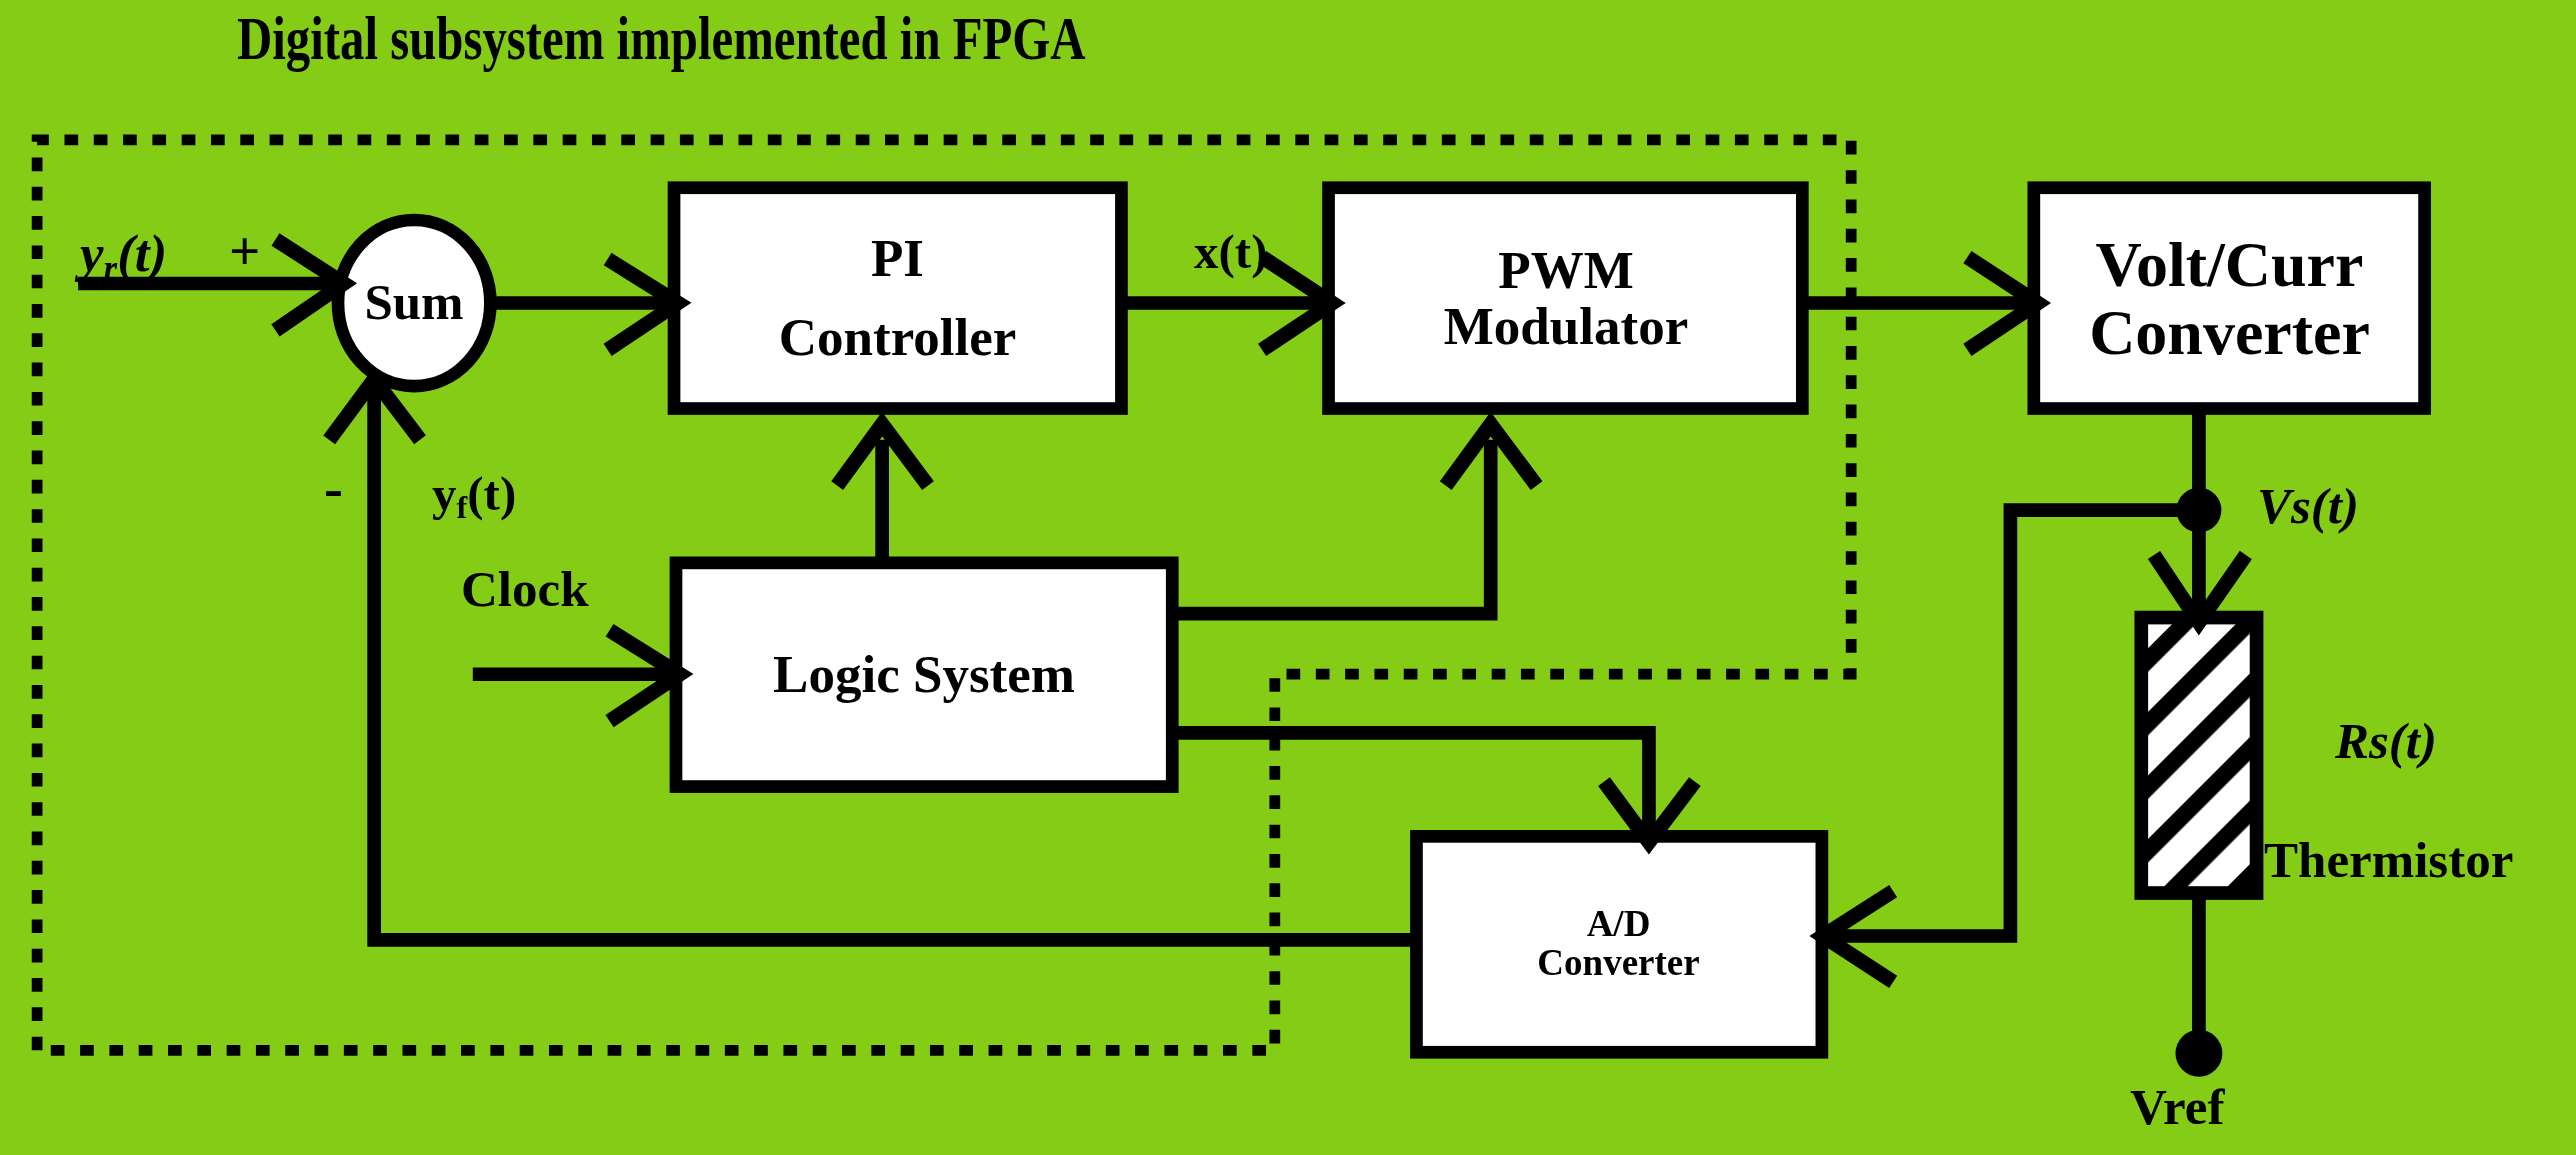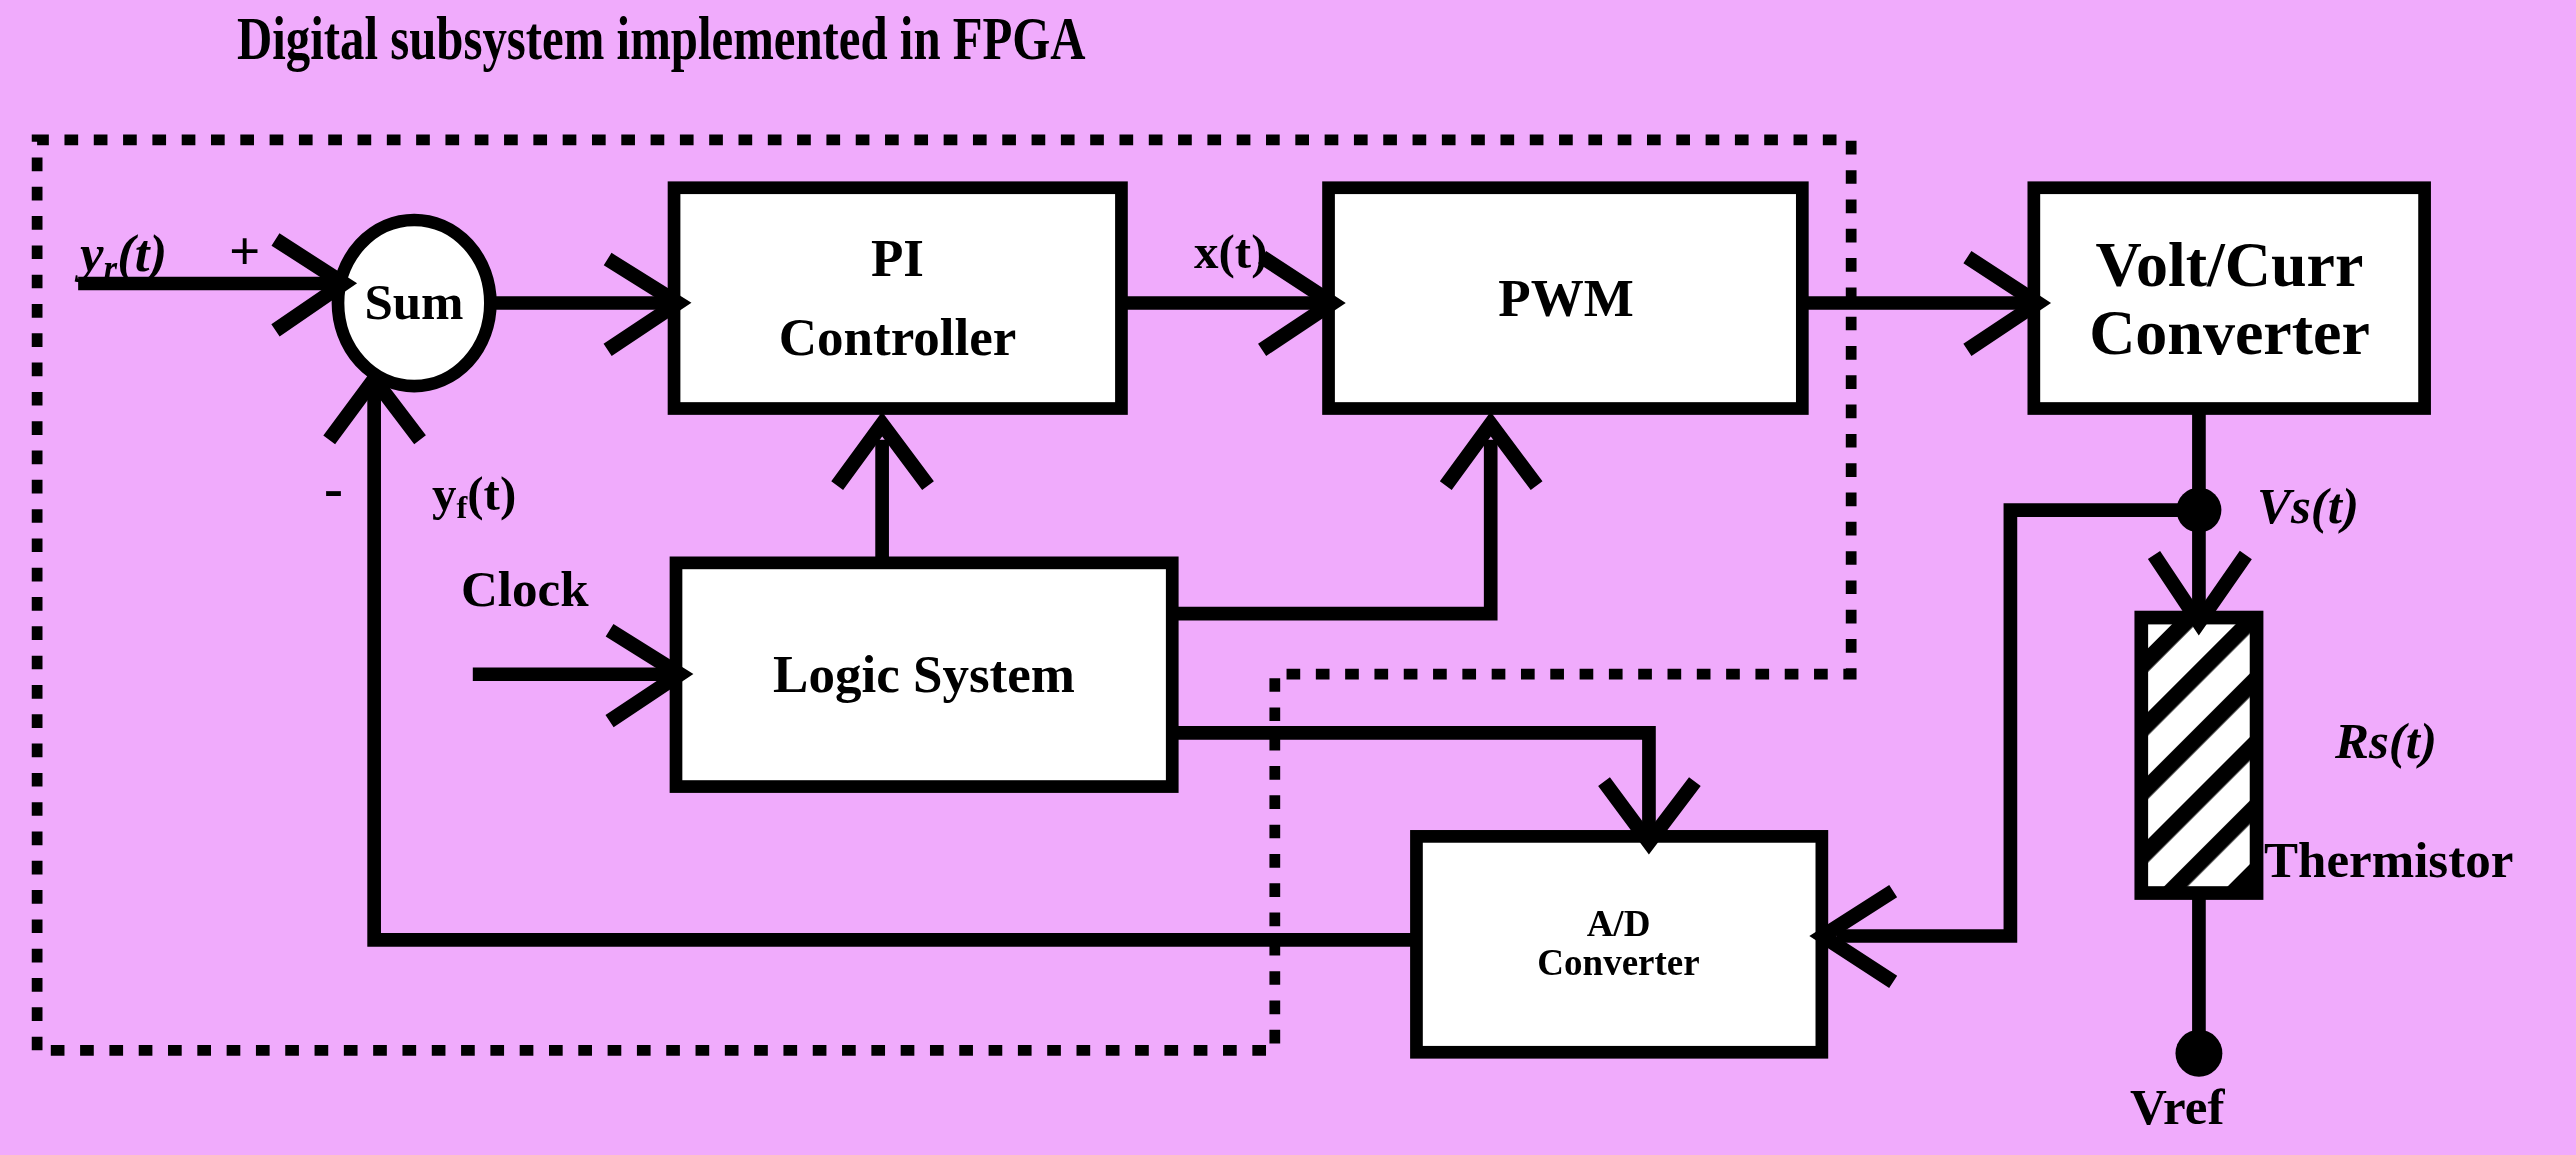--- a/index.html
+++ b/index.html
@@ -4,21 +4,21 @@
 <style>
   html, body {
     margin: 0;
     padding: 0;
     background: #ffffff;
   }
   #canvas {
     position: relative;
     width: 2576px;
     height: 1156px;
-    background: #f0abfc;
+    background: #84cc16;
     overflow: hidden;
     font-family: "Liberation Serif", "DejaVu Serif", serif;
   }
   svg.layer {
     position: absolute;
     left: 0;
     top: 0;
     width: 2576px;
     height: 1156px;
   }
@@ -143,20 +143,21 @@
 
   <div class="blocktext" style="left:674px; top:188px; width:447px; height:221px; font-size:53px;gap:23px;">
     <span>PI</span>
     <span>Controller</span>
   </div>
 
   <div class="lbl" style="left:1194px; top:227px; font-size:49px;">x(t)</div>
 
   <div class="blocktext" style="left:1329px; top:188px; width:474px; height:221px; font-size:53px;">
     <span>PWM</span>
+    <span>Modulator</span>
   </div>
 
   <div class="blocktext" style="left:2034px; top:188px; width:391px; height:221px; font-size:64px;">
     <span>Volt/Curr</span>
     <span>Converter</span>
   </div>
 
   <div class="lbl ital" style="left:2257px; top:481px; font-size:51px;">Vs(t)</div>
 
   <div class="lbl ital" style="left:2335px; top:716px; font-size:51px;">Rs(t)</div>

